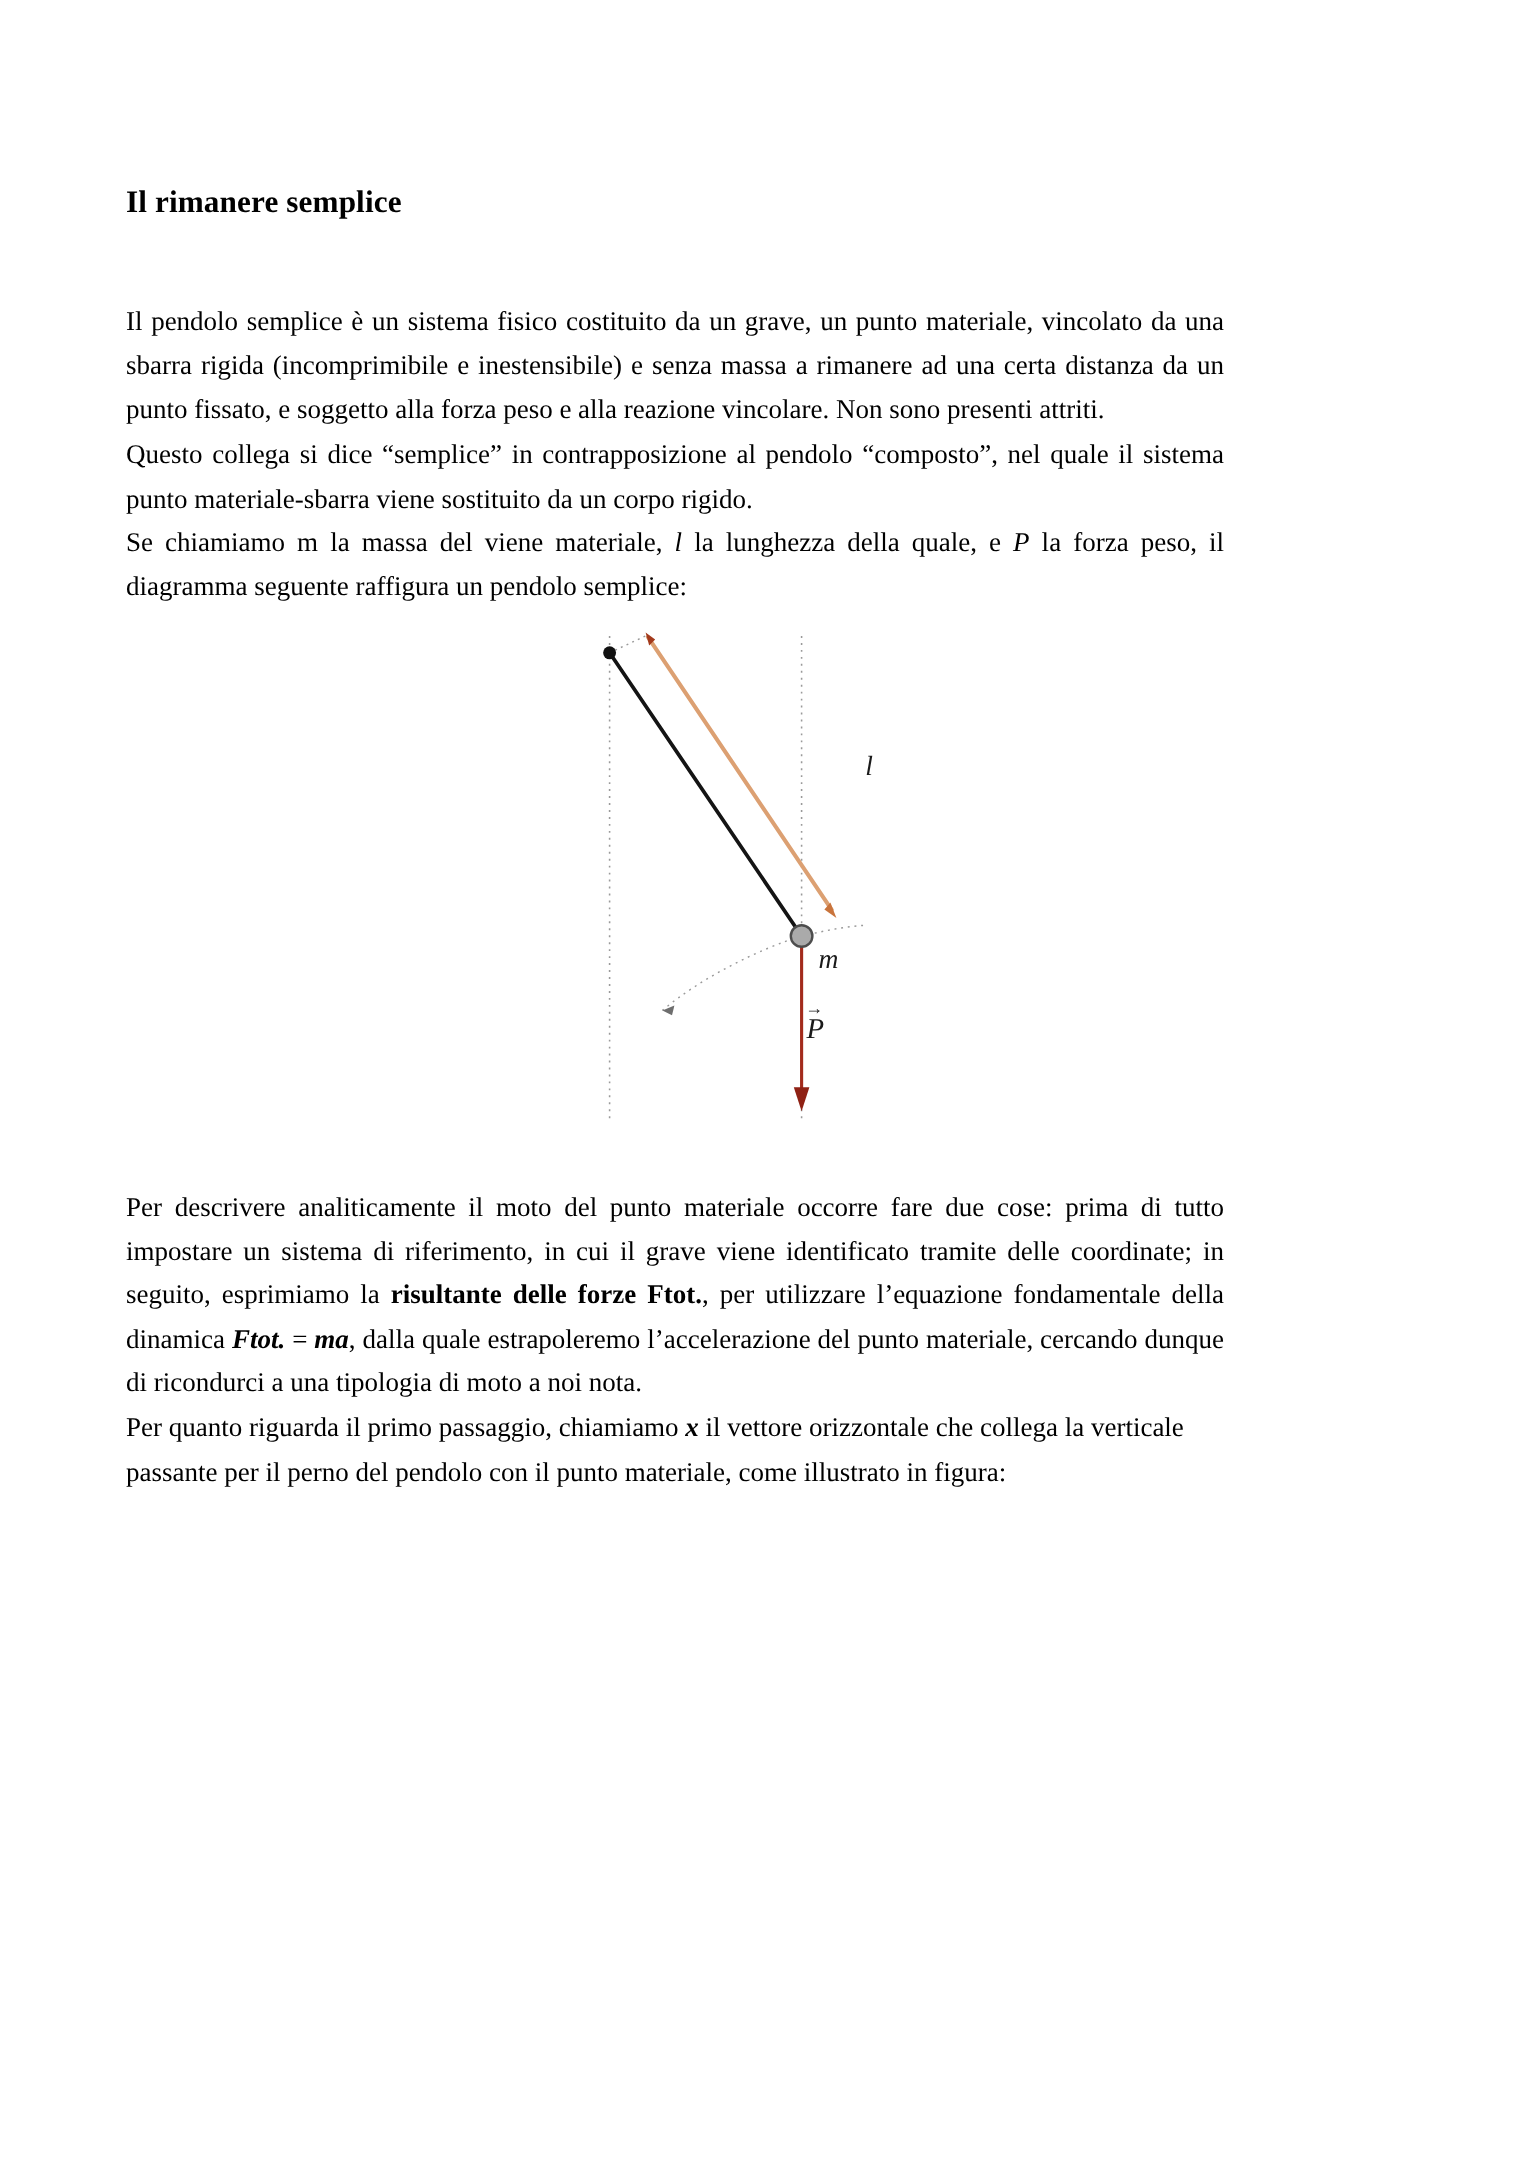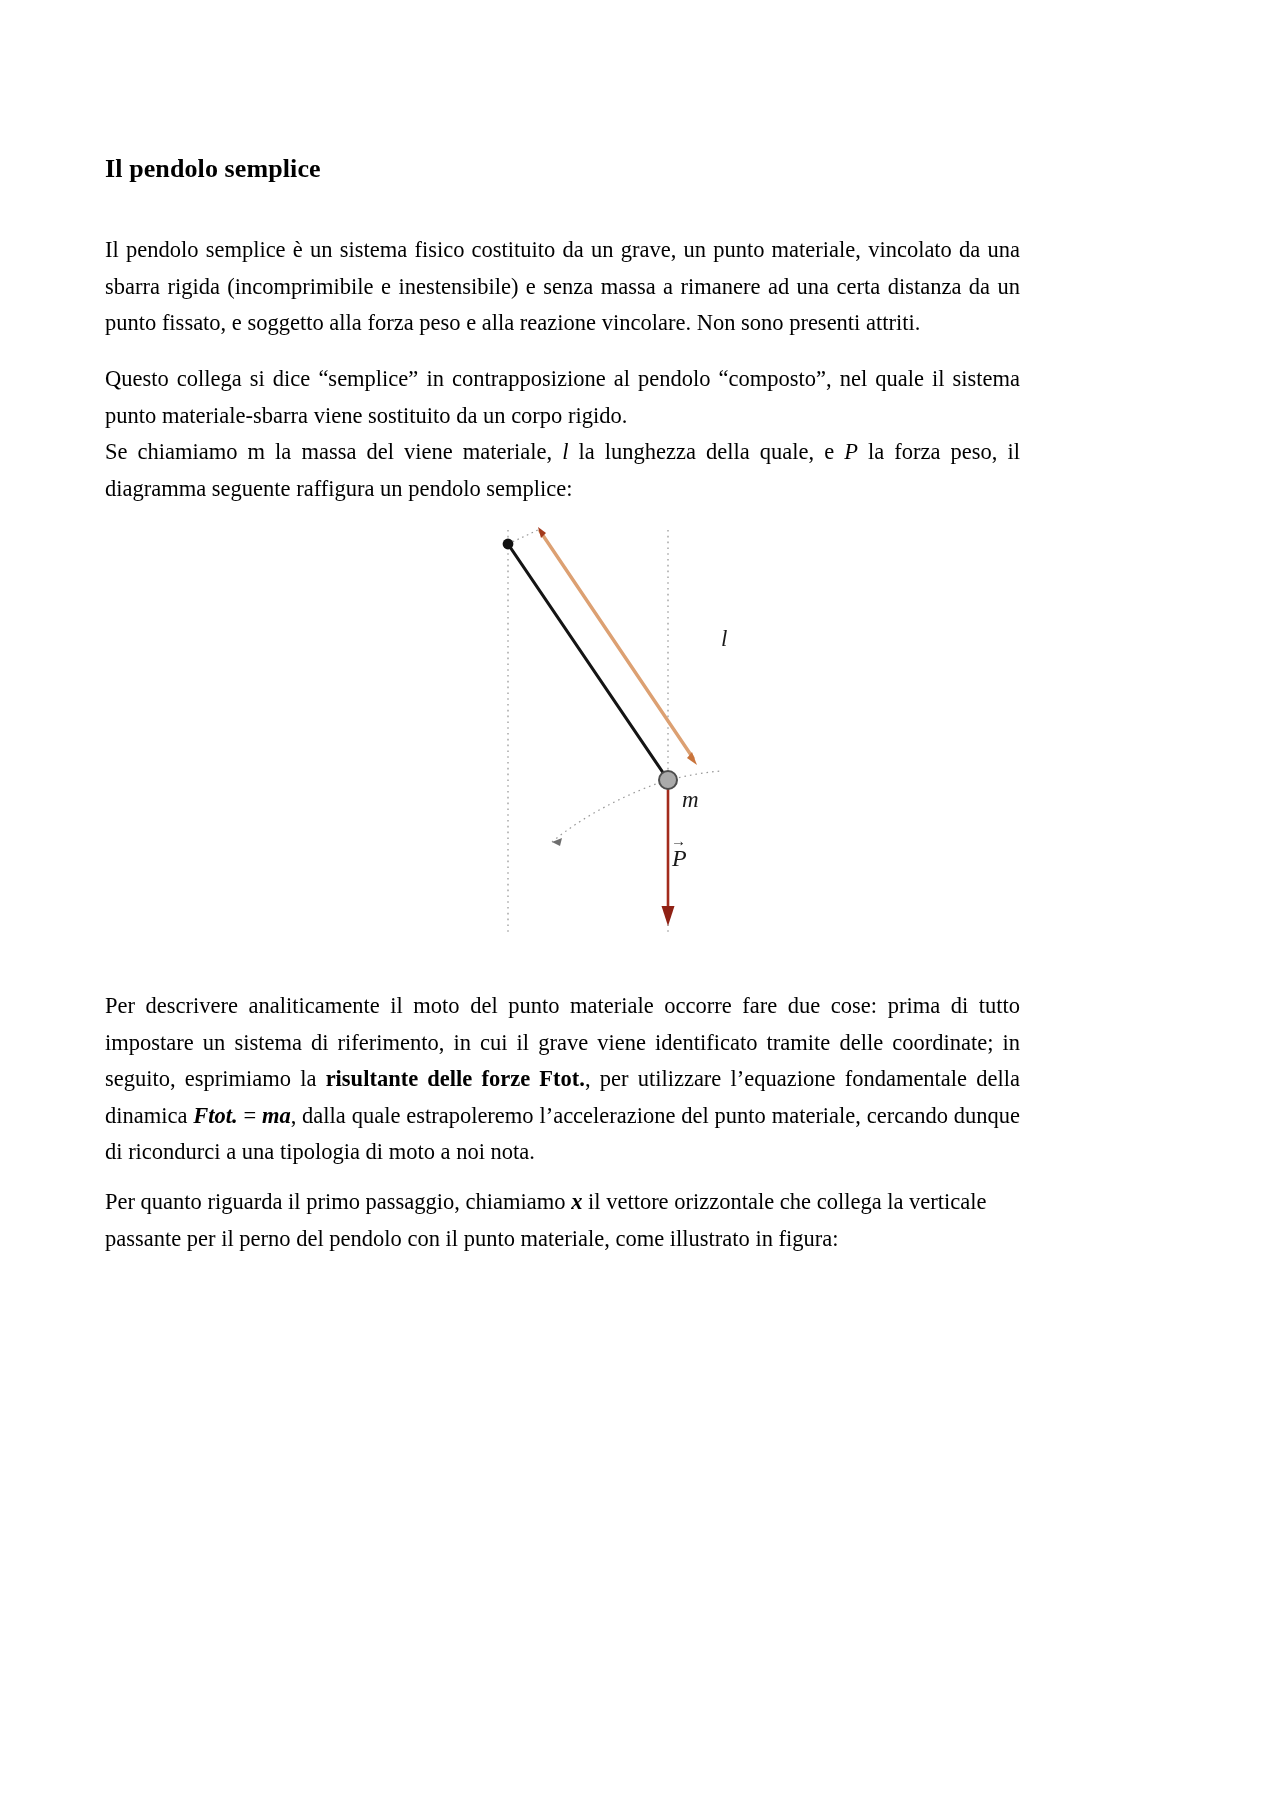--- a/index.html
+++ b/index.html
@@ -43,22 +43,22 @@
     font-size: 22.5px;
     line-height: 36.5px;
     text-align: justify;
     margin: 0;
     padding: 0;
     position: absolute;
     left: 0;
     width: 915px;
     hyphens: none;
   }
-  p.para.last-left { text-align: left; margin-top: 12px; }
-  .p1 { top: 232px; font-family: Liberation Serif, serif; }
+  p.para.last-left { text-align: left; }
+  .p1 { top: 250px; font-family: Liberation Serif, serif; }
   .p2 { top: 361px; }
   .p3 { top: 434px; }
   .p4 { top: 988px; }
   .p5 { top: 1172px; }
 
   .it { font-style: italic; }
   .bd { font-weight: bold; }
   .bdit { font-weight: bold; font-style: italic; }
 
   
@@ -98,21 +98,21 @@
     font-size: 15px;
     line-height: 10px;
   }
 </style>
 </head>
 <body>
 
 <div class="page">
   <div class="content">
 
-    <h1 class="doc-title">Il pendolo semplice</h1>
+    <h1 class="doc-title">Il rimanere semplice</h1>
 
     <p class="para p1"><span>Il pendolo semplice è un sistema fisico costituito da un grave, un punto materiale, vincolato da una sbarra rigida (incomprimibile e inestensibile) e senza massa a rimanere ad una certa distanza da un punto fissato, e soggetto alla forza peso e alla reazione vincolare. Non sono presenti attriti.</span></p>
 
     <p class="para p2"><span>Questo collega si dice “semplice” in contrapposizione al pendolo “composto”, nel quale il sistema punto materiale-sbarra viene sostituito da un corpo rigido.</span></p>
 
     <p class="para p3"><span>Se chiamiamo m la massa del viene materiale, </span><span class="it">l</span><span> la lunghezza della quale, e </span><span class="it">P</span><span> la forza peso, il diagramma seguente raffigura un pendolo semplice:</span></p>
 
     <div class="figure">
       <div class="fig-inner">
 

